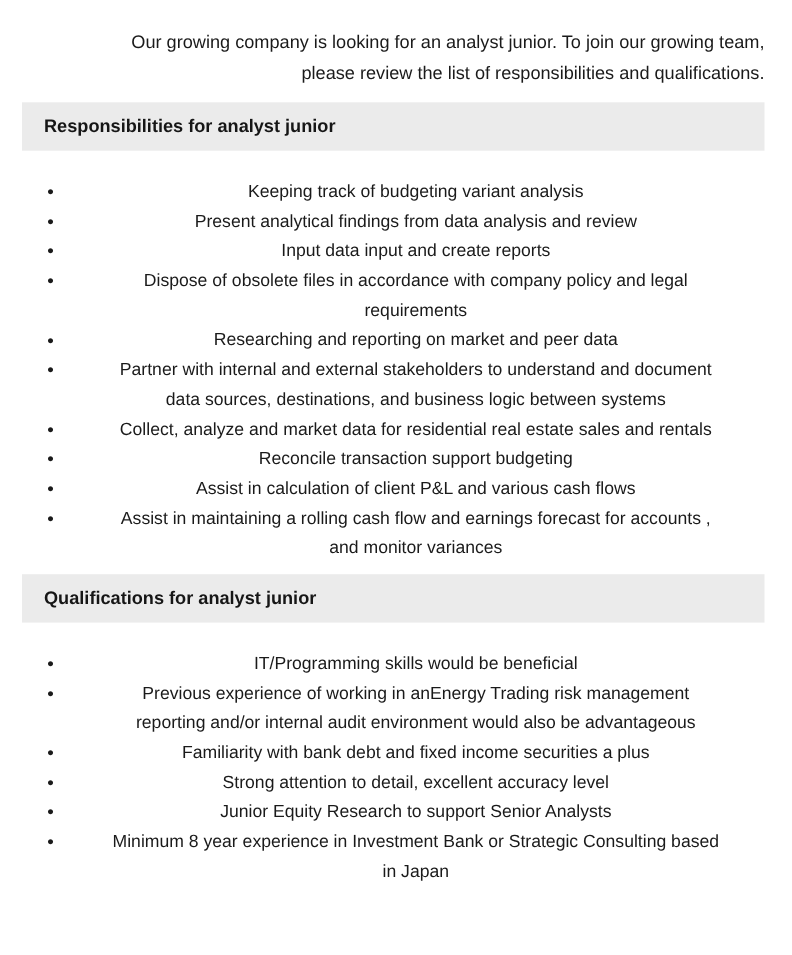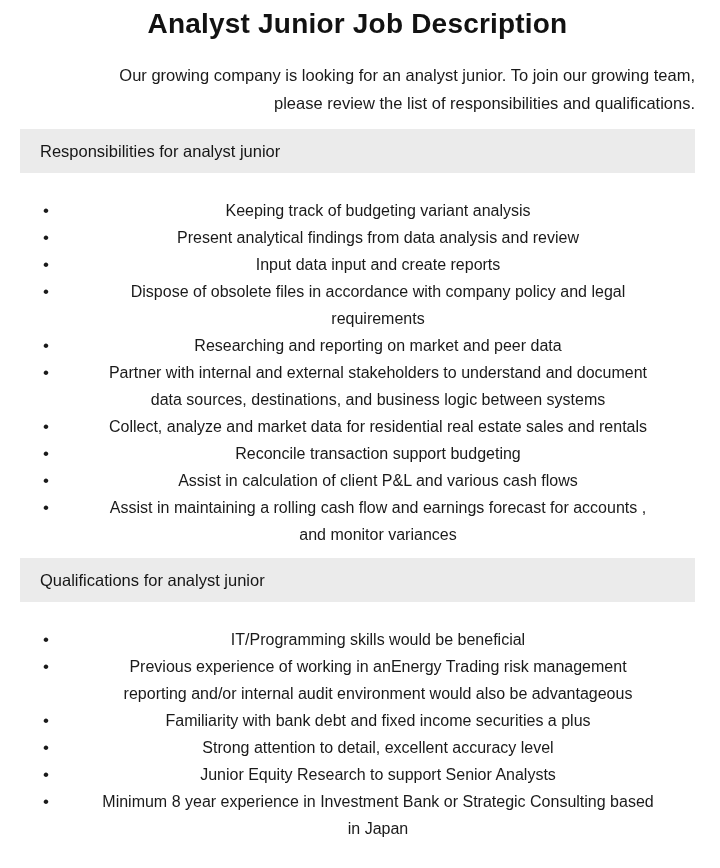--- a/index.html
+++ b/index.html
@@ -39,21 +39,21 @@
     text-align: right;
   }
   .section-header {
     box-sizing: border-box;
     margin-top: 12px;
     height: 44px;
     line-height: 44px;
     background: #ebebeb;
     padding-left: 20px;
     font-size: 16.5px;
-    font-weight: normal;
+    font-weight: bold;
     color: #161616;
   }
   .section-header.second {
     margin-top: 10px;
   }
   ul.bullets {
     list-style: none;
     margin: 24px 0 0 0;
     padding: 0;
     text-align: center;
@@ -74,21 +74,20 @@
     font-size: 17px;
     line-height: 27px;
     color: #1a1a1a;
   }
 </style>
 </head>
 <body>
 
 <div class="page">
 
-  <h1 class="title">Analyst Junior Job Description</h1>
 
   <p class="intro">Our growing company is looking for an analyst junior. To join our growing team,
 please review the list of responsibilities and qualifications.</p>
 
   <div class="section-header">Responsibilities for analyst junior</div>
 
   <ul class="bullets">
     <li>Keeping track of budgeting variant analysis</li>
     <li>Present analytical findings from data analysis and review</li>
     <li>Input data input and create reports</li>

